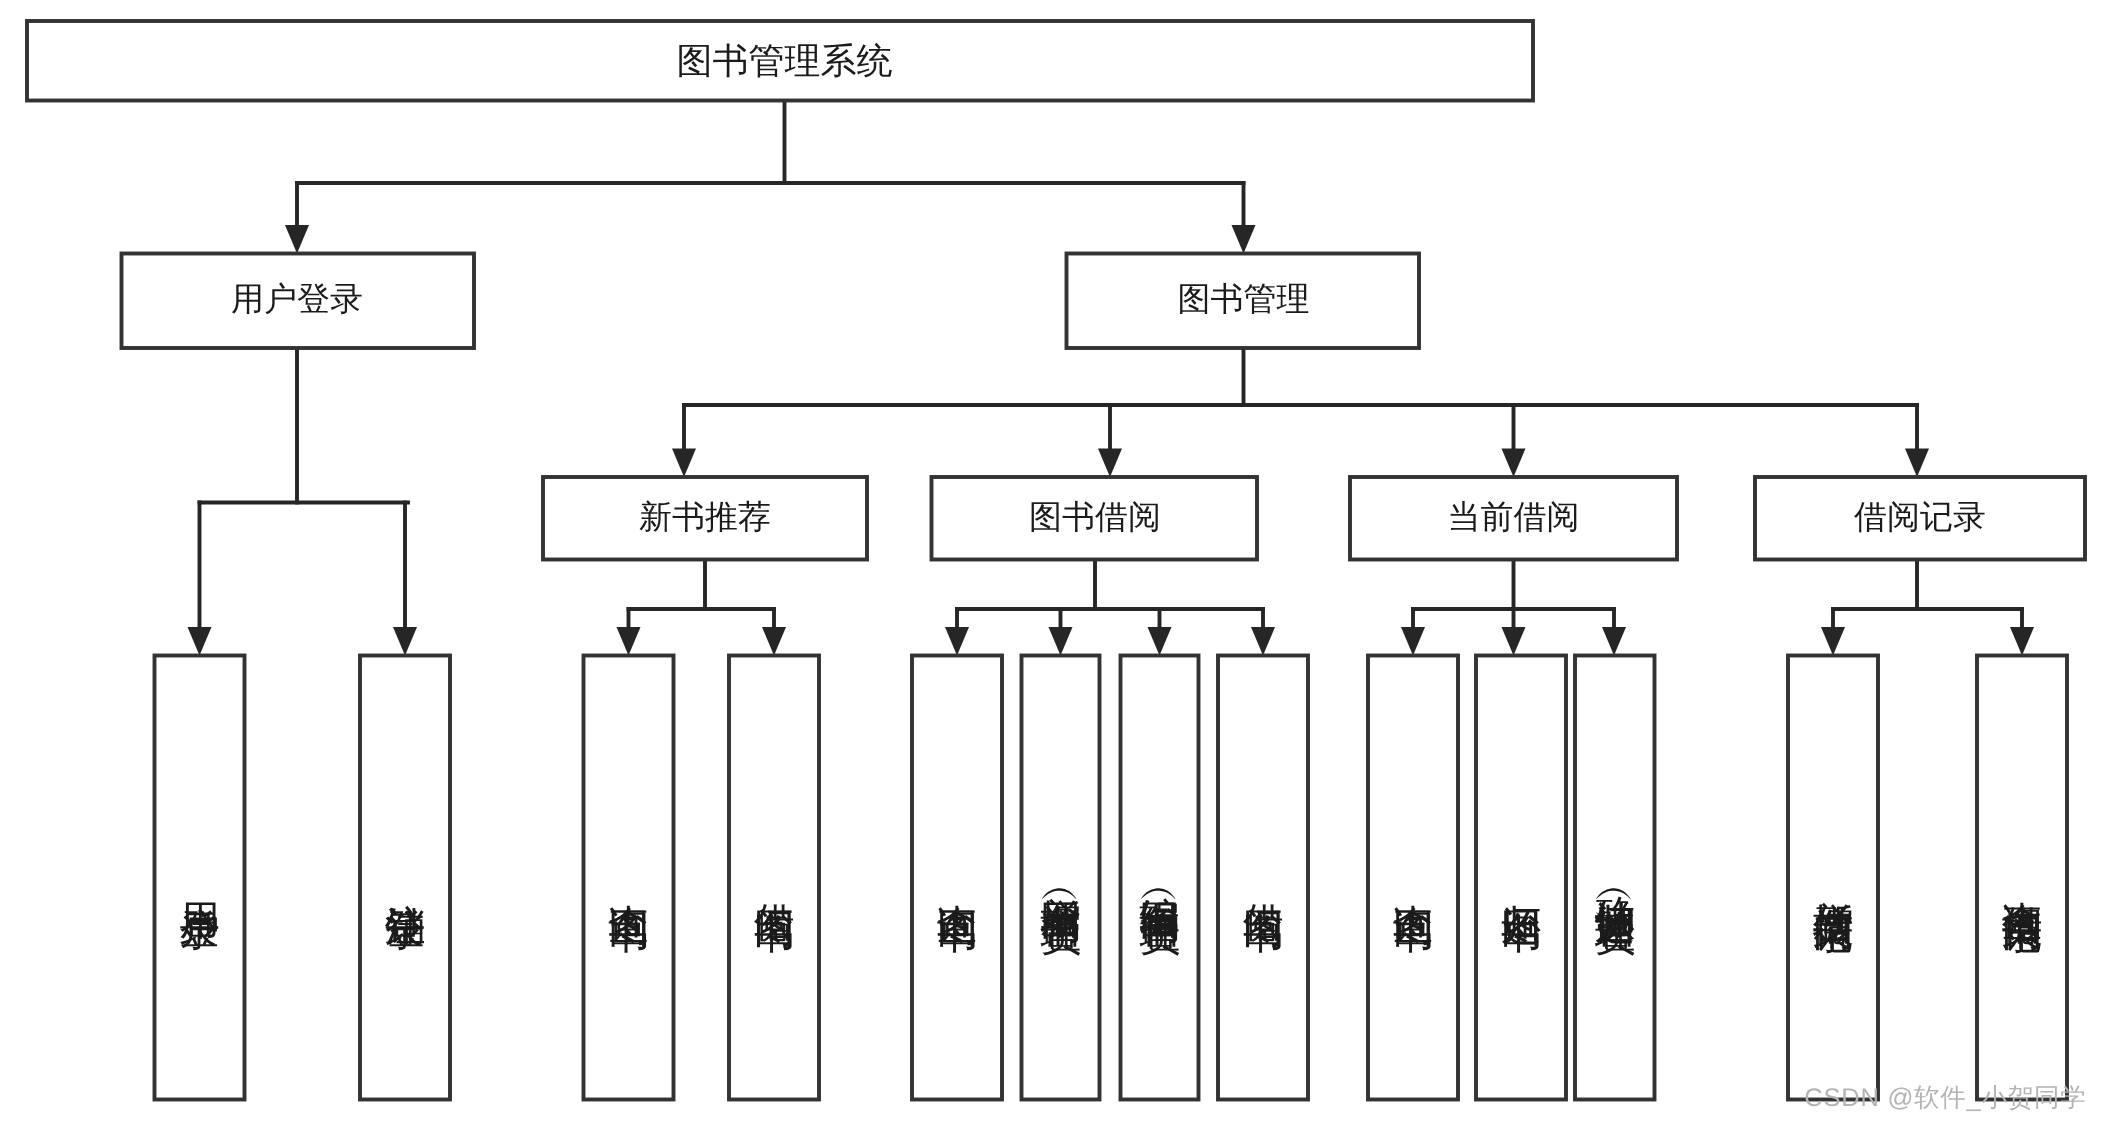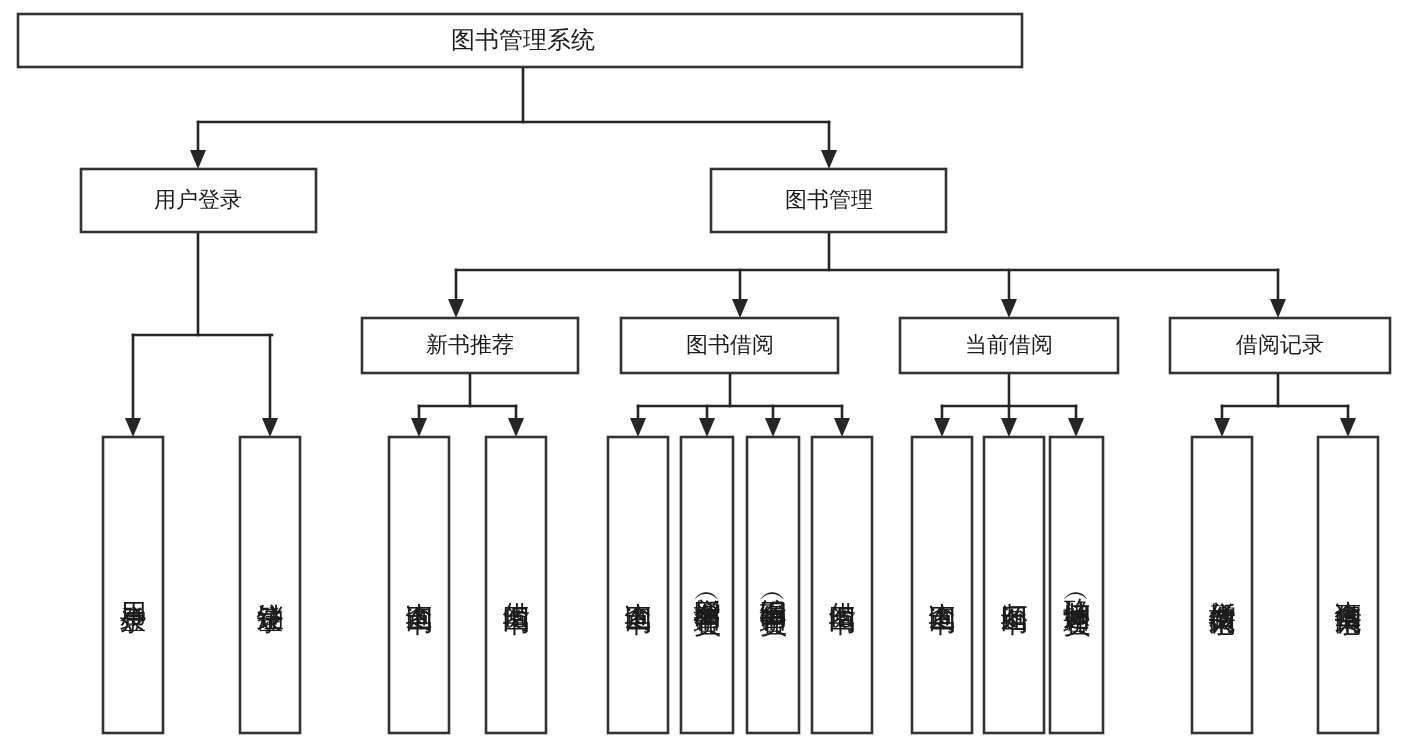--- a/index.html
+++ b/index.html
@@ -186,13 +186,14 @@
       <div style="position: absolute; left: 689px; top: 441px; width: 36px; height: 288px; writing-mode: vertical-rl; text-orientation: upright; display: flex; align-items: center; justify-content: center; font-family: &quot;Liberation Sans&quot;, &quot;DejaVu Sans&quot;, sans-serif; font-size: 27px; line-height: 1.05; color: rgb(27, 27, 27); letter-spacing: 2px; white-space: nowrap;">新增图书（管理员）</div>
       <div style="position: absolute; left: 755px; top: 441px; width: 36px; height: 288px; writing-mode: vertical-rl; text-orientation: upright; display: flex; align-items: center; justify-content: center; font-family: &quot;Liberation Sans&quot;, &quot;DejaVu Sans&quot;, sans-serif; font-size: 27px; line-height: 1.05; color: rgb(27, 27, 27); letter-spacing: 2px; white-space: nowrap;">编辑图书（管理员）</div>
       <div style="position: absolute; left: 824px; top: 441px; width: 36px; height: 288px; writing-mode: vertical-rl; text-orientation: upright; display: flex; align-items: center; justify-content: center; font-family: &quot;Liberation Sans&quot;, &quot;DejaVu Sans&quot;, sans-serif; font-size: 27px; line-height: 1.05; color: rgb(27, 27, 27); letter-spacing: 2px; white-space: nowrap;">借阅图书</div>
       <div style="position: absolute; left: 924px; top: 441px; width: 36px; height: 288px; writing-mode: vertical-rl; text-orientation: upright; display: flex; align-items: center; justify-content: center; font-family: &quot;Liberation Sans&quot;, &quot;DejaVu Sans&quot;, sans-serif; font-size: 27px; line-height: 1.05; color: rgb(27, 27, 27); letter-spacing: 2px; white-space: nowrap;">查询图书</div>
       <div style="position: absolute; left: 996px; top: 441px; width: 36px; height: 288px; writing-mode: vertical-rl; text-orientation: upright; display: flex; align-items: center; justify-content: center; font-family: &quot;Liberation Sans&quot;, &quot;DejaVu Sans&quot;, sans-serif; font-size: 27px; line-height: 1.05; color: rgb(27, 27, 27); letter-spacing: 2px; white-space: nowrap;">归还图书</div>
       <div style="position: absolute; left: 1058.5px; top: 441px; width: 36px; height: 288px; writing-mode: vertical-rl; text-orientation: upright; display: flex; align-items: center; justify-content: center; font-family: &quot;Liberation Sans&quot;, &quot;DejaVu Sans&quot;, sans-serif; font-size: 27px; line-height: 1.05; color: rgb(27, 27, 27); letter-spacing: 2px; white-space: nowrap;">确认归还（管理员）</div>
       <div style="position: absolute; left: 1204px; top: 441px; width: 36px; height: 288px; writing-mode: vertical-rl; text-orientation: upright; display: flex; align-items: center; justify-content: center; font-family: &quot;Liberation Sans&quot;, &quot;DejaVu Sans&quot;, sans-serif; font-size: 27px; line-height: 1.05; color: rgb(27, 27, 27); letter-spacing: 2px; white-space: nowrap;">新增借阅记录</div>
       <div style="position: absolute; left: 1330px; top: 441px; width: 36px; height: 288px; writing-mode: vertical-rl; text-orientation: upright; display: flex; align-items: center; justify-content: center; font-family: &quot;Liberation Sans&quot;, &quot;DejaVu Sans&quot;, sans-serif; font-size: 27px; line-height: 1.05; color: rgb(27, 27, 27); letter-spacing: 2px; white-space: nowrap;">查询借阅记录</div>
     </div>
 
+  <div class="watermark">CSDN @软件_小贺同学</div>
 </div>
 
 </body></html>

